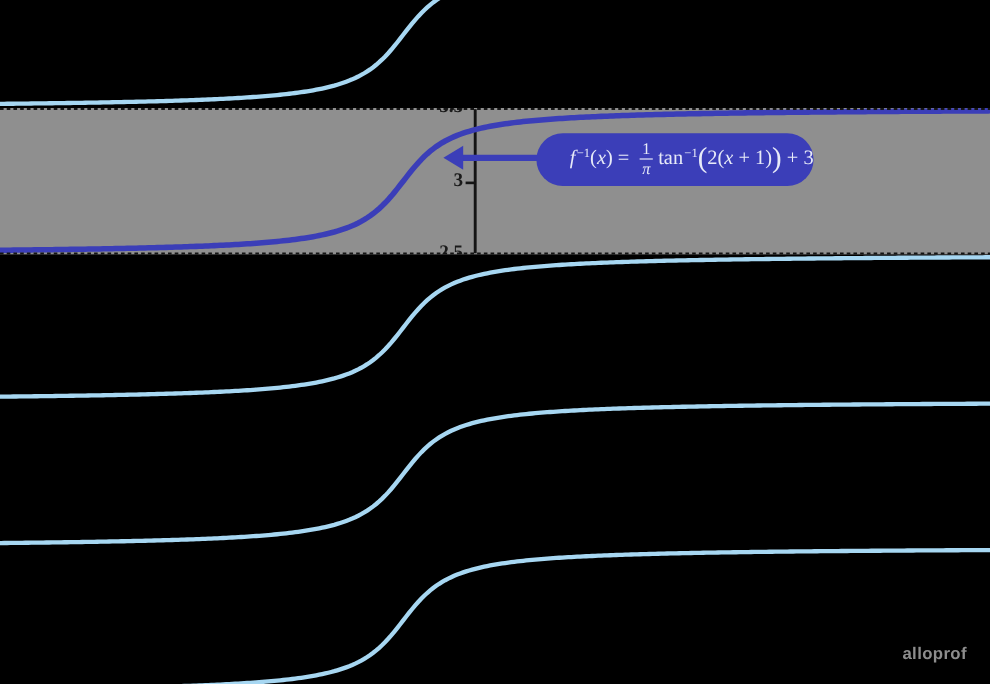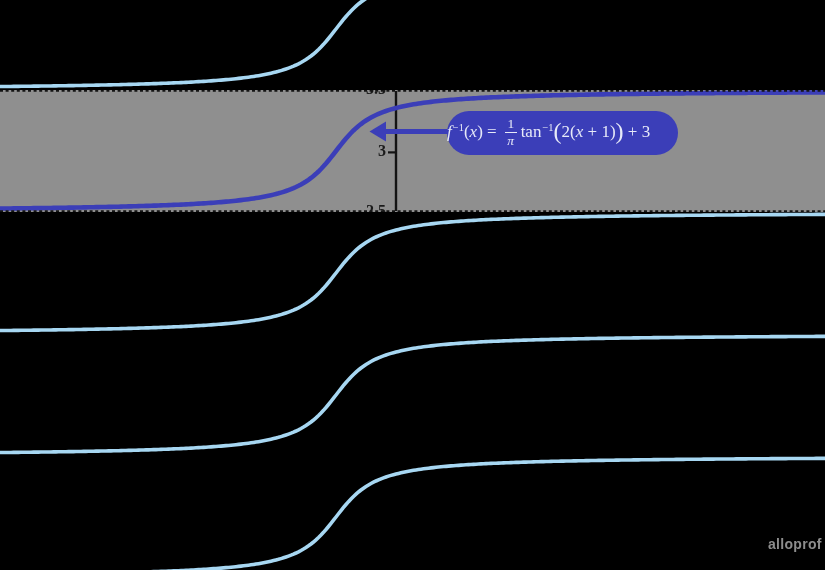--- a/index.html
+++ b/index.html
@@ -24,39 +24,38 @@
     left:342px;
   }
   #tick-35{top:-10px;}
   #tick-3{top:52px;}
   #tick-25{top:112px;}
   #plot{position:absolute;left:0;top:0;pointer-events:none;}
   #bubble{
     position:absolute;left:447px;top:111px;width:231px;height:44px;
     background:var(--callout,#3b3eb8);
     border-radius:22px;
-    display:flex;align-items:center;justify-content:flex-start;
+    display:flex;align-items:center;justify-content:flex-end;
     color:var(--callouttext,#e7eaf8);
   }
   .math{white-space:nowrap;font-size:17px;line-height:1;}
   .iv{font-style:italic;}
   .sup{font-size:10.5px;position:relative;top:-6px;margin-left:1px;}
   .frac{
     display:inline-flex;flex-direction:column;align-items:center;
     vertical-align:middle;font-size:13.5px;line-height:1.12;
     margin:0 4px;transform:translateY(-1px);
   }
   .frac .num{border-bottom:1.4px solid currentColor;padding:0 2.5px;}
   .bigp{font-size:24px;vertical-align:-2.5px;}
   #watermark{
     position:absolute;left:752px;top:536px;
     font:700 14px "Liberation Sans", sans-serif;
     letter-spacing:0.3px;
     color:var(--wm,#8d8d8d);
-    margin-left:16px;
   }
 </style>
 </head>
 <body>
 
 <div id="stage" style="--bg: #000000; --band: #8f8f8f; --ticktext: #1a1a1a; --callout: #3b3eb8; --callouttext: #e7eaf8; --wm: #8d8d8d;">
 
   <div id="band">
     <div class="tick-label" id="tick-35">3.5</div>
     <div class="tick-label" id="tick-3">3</div>

